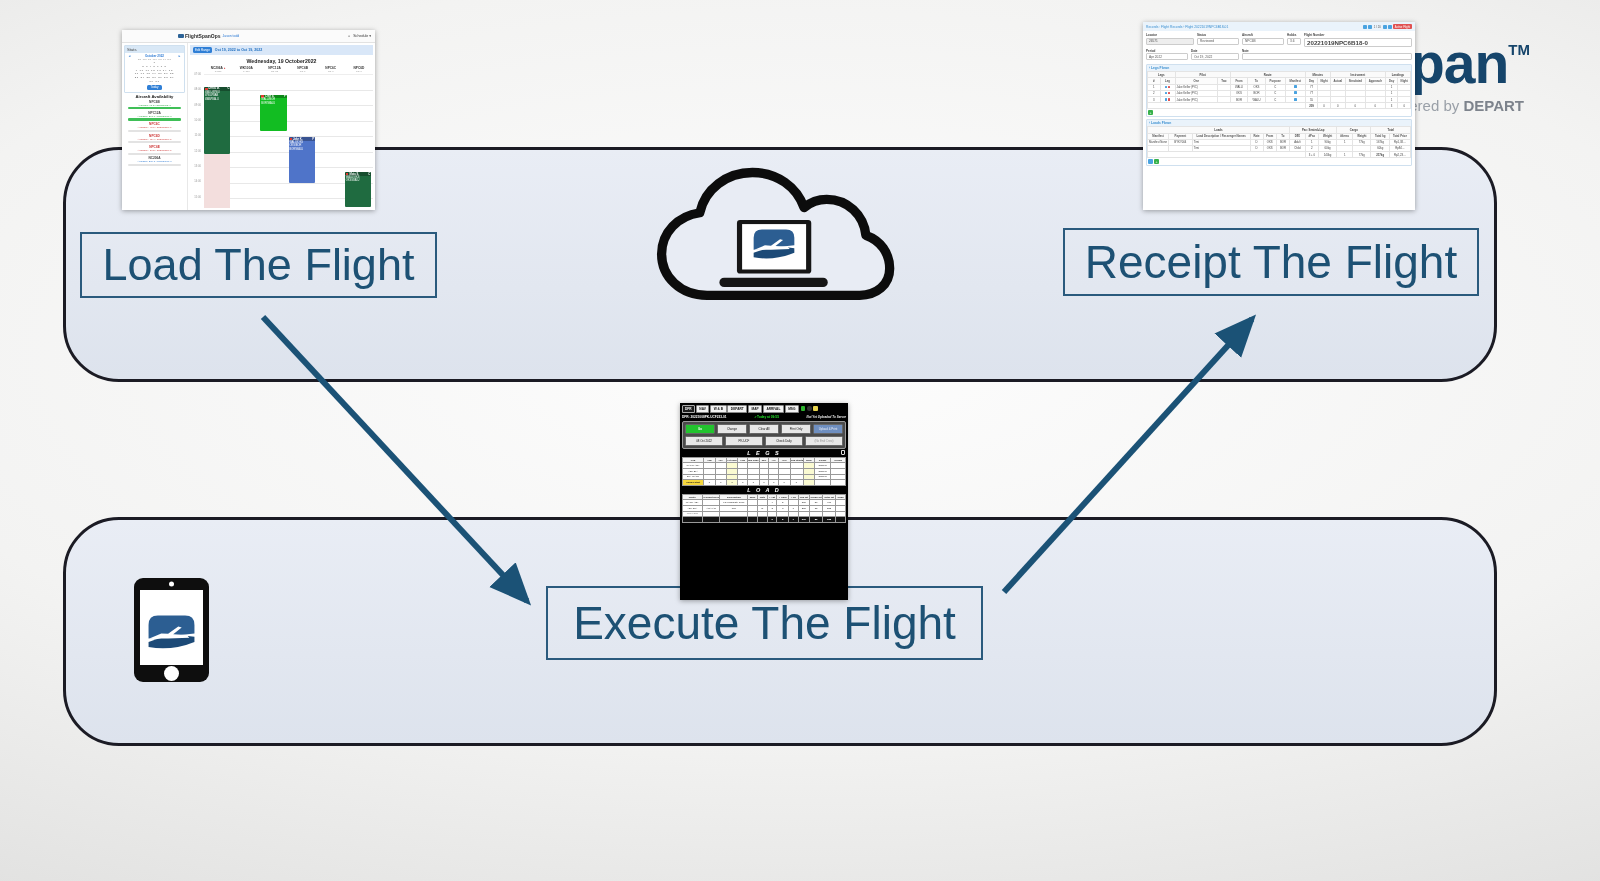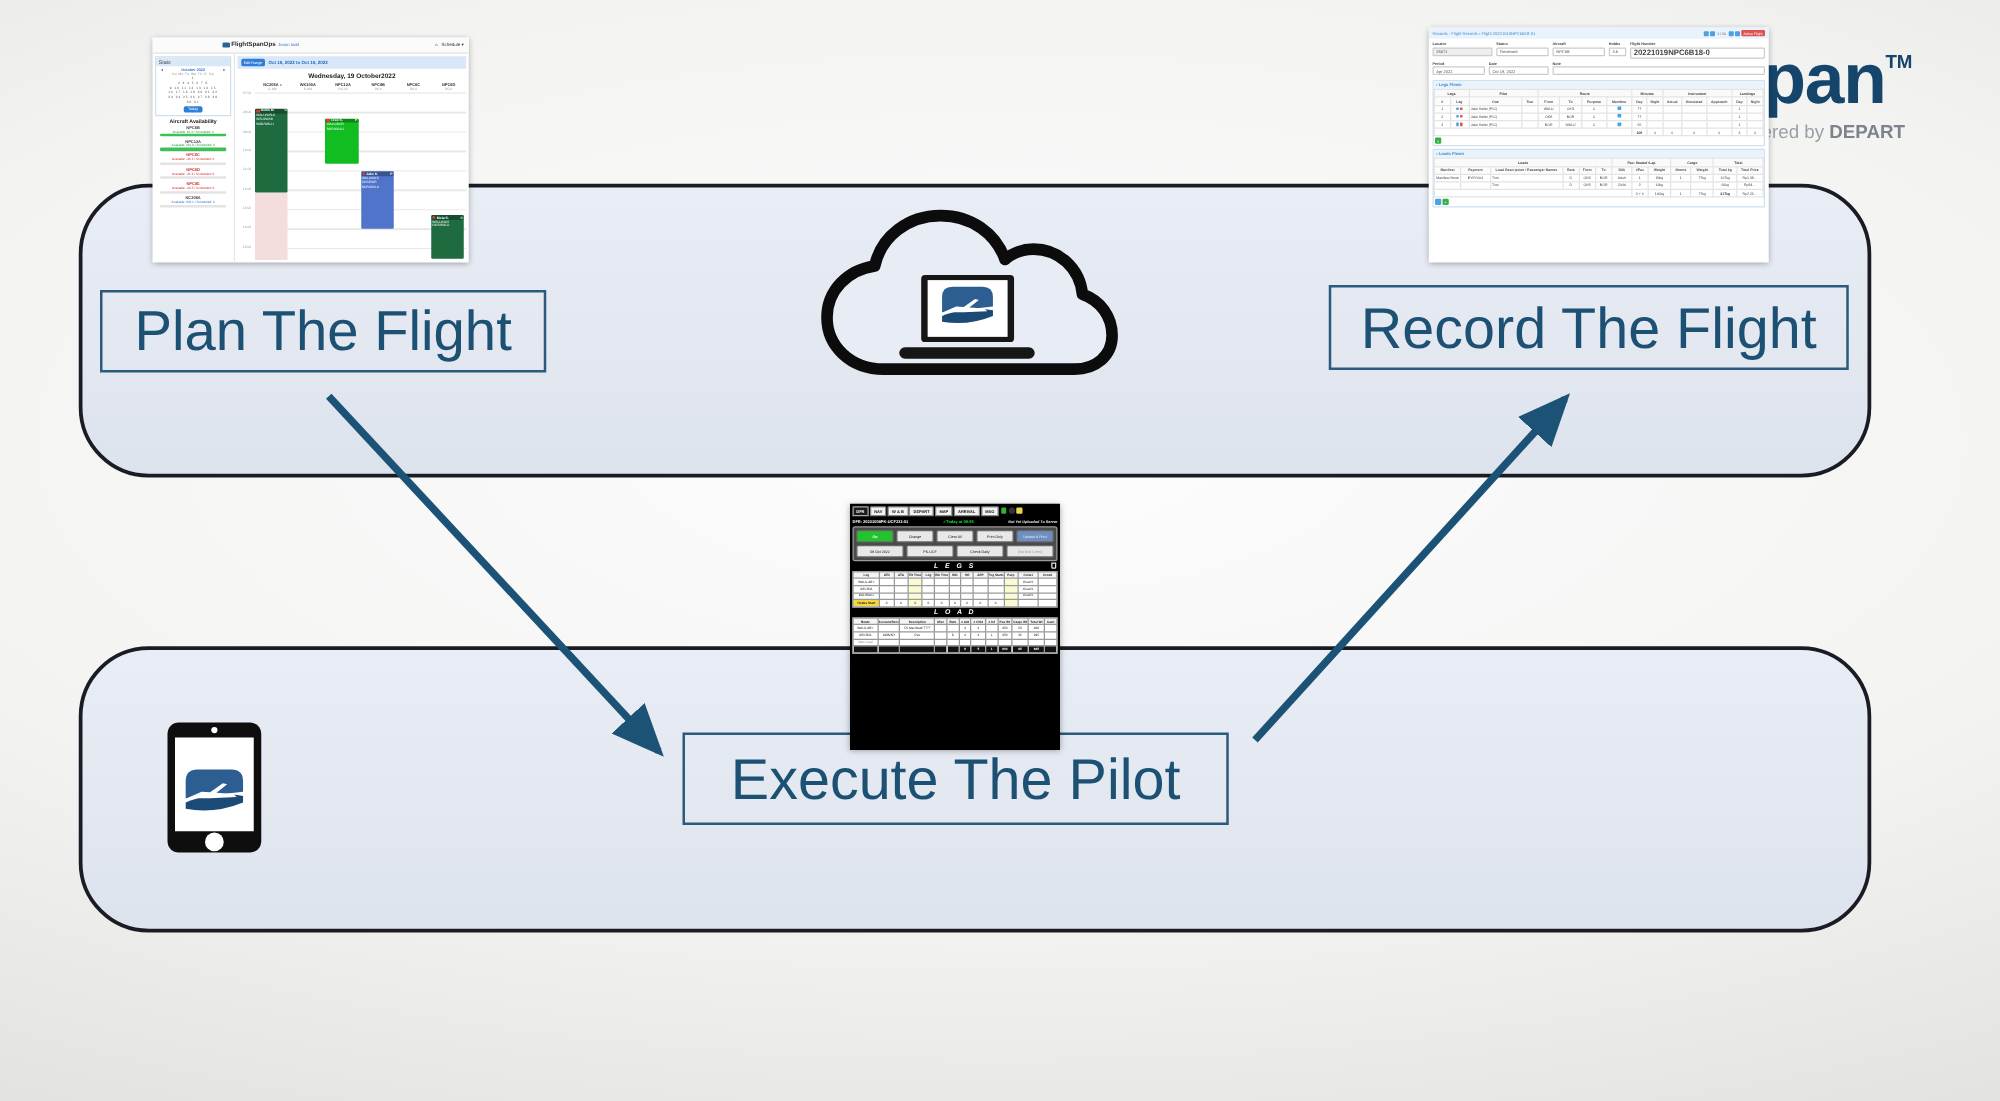--- a/index.html
+++ b/index.html
@@ -188,27 +188,27 @@
   <svg width="77" height="106" viewBox="0 0 77 106">
     <rect x="1" y="1" width="75" height="104" rx="9" fill="#0e0e0e"></rect>
     <rect x="7" y="13" width="63" height="75" fill="#ffffff"></rect>
     <circle cx="38.5" cy="7" r="2.5" fill="#ffffff"></circle>
     <circle cx="38.5" cy="96.5" r="7.5" fill="#ffffff"></circle>
     <use href="#fslogo" transform="translate(13,36) scale(0.85)"></use>
   </svg>
 </div>
 
 <div class="label-box" id="plan-box">
-    <span>Plan The Flight</span>
+    <span>Load The Flight</span>
   </div>
 <div class="label-box" id="record-box">
-    <span>Record The Flight</span>
+    <span>Receipt The Flight</span>
   </div>
 <div class="label-box" id="execute-box">
-    <span>Execute The Pilot</span>
+    <span>Execute The Flight</span>
   </div>
 
 <div class="shot" id="plan-shot">
   <div class="pa-header">
     <span class="pa-brand">
         <span class="pa-logo"></span>
         <span>FlightSpanOps</span>
       </span>
     <span class="pa-user">Jason todd</span>
     <span class="pa-nav">

